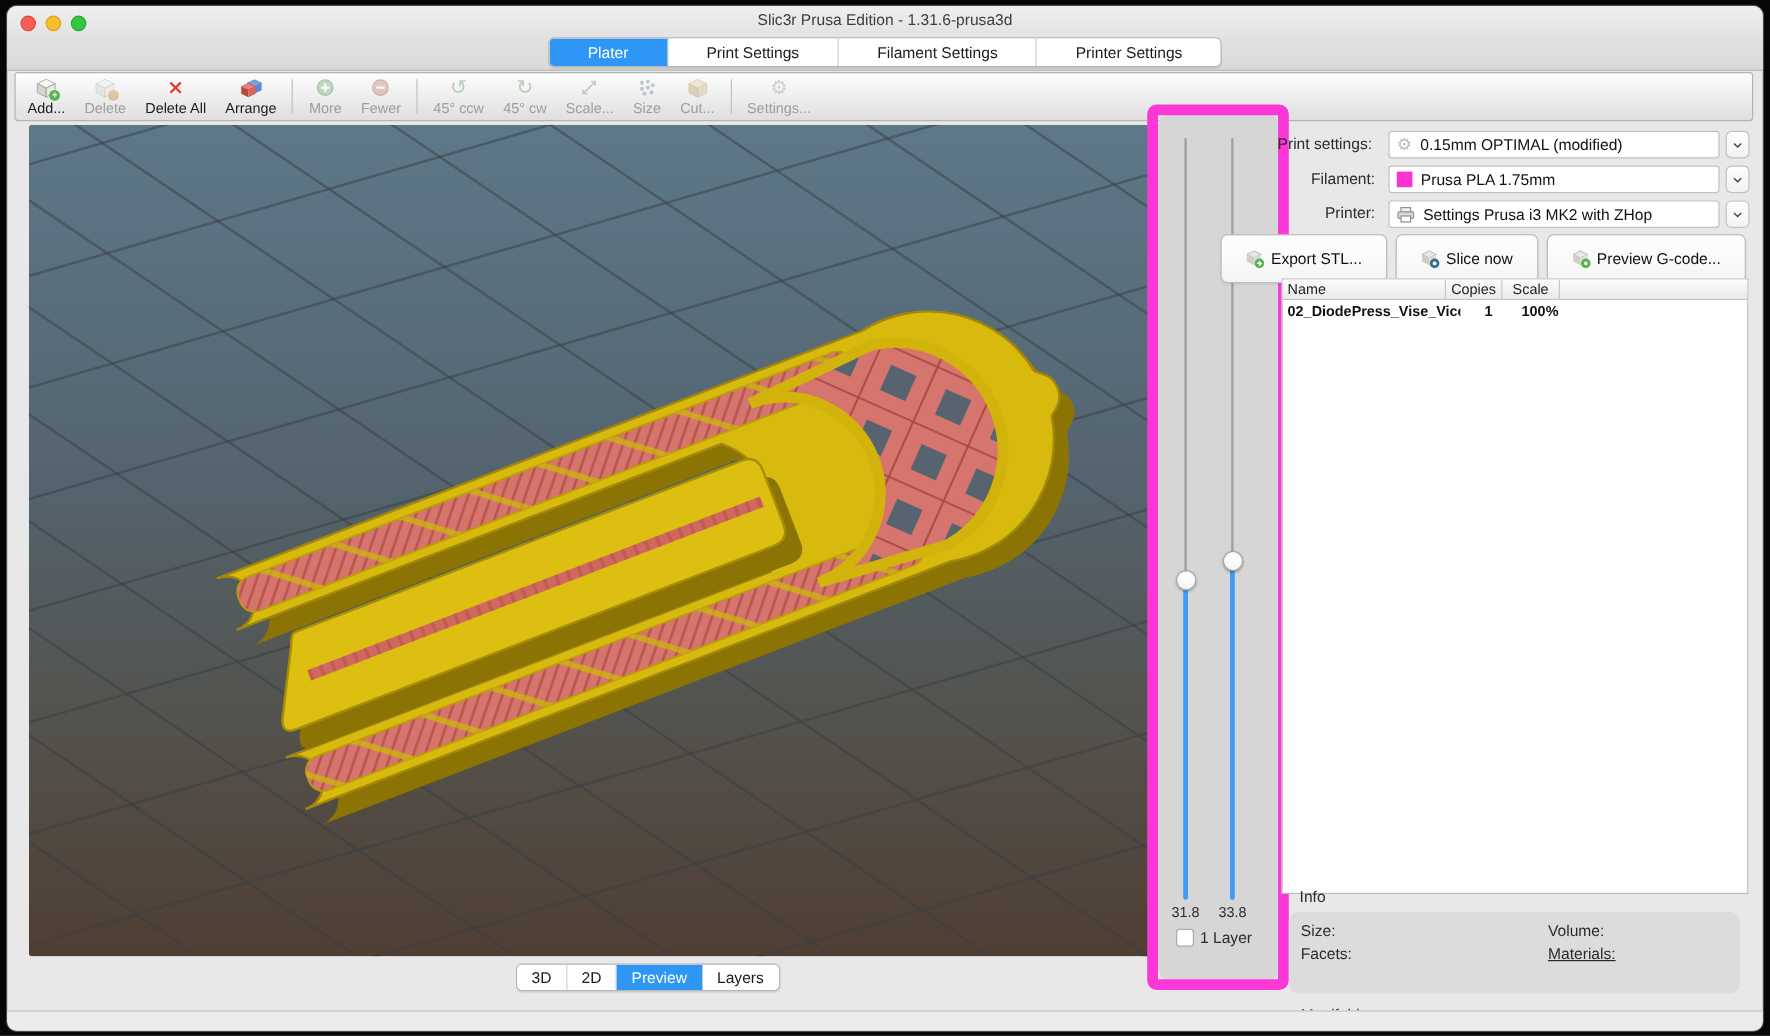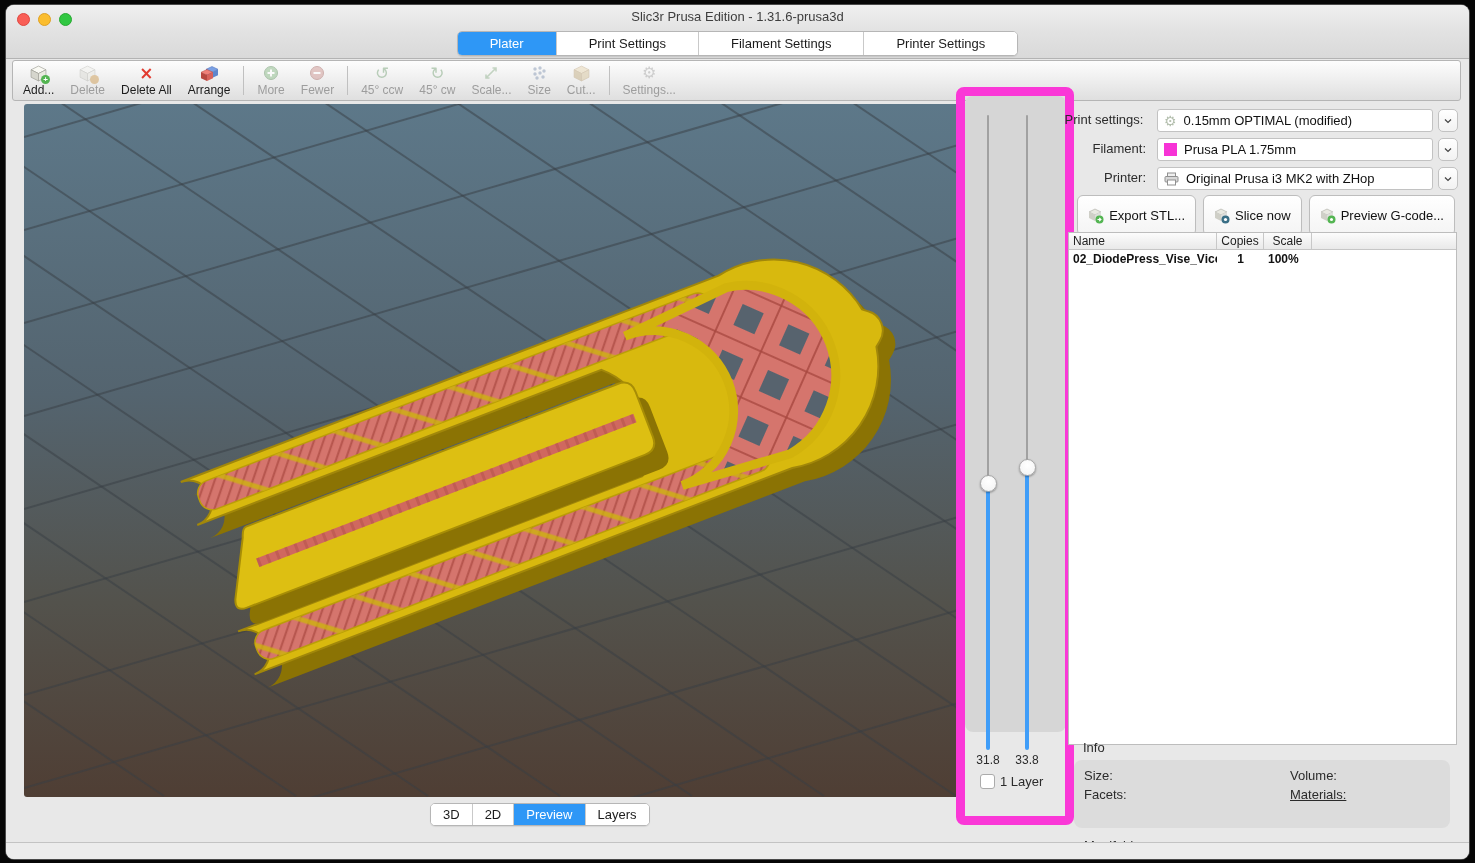--- a/index.html
+++ b/index.html
@@ -38,21 +38,21 @@
   .tsep{width:1px;background:#c0c0c0;margin:5px 5px;}
   .glyph{font-size:16px;line-height:16px;font-family:"DejaVu Sans",sans-serif;}
   .badge{position:absolute;right:-3px;bottom:-2px;width:9px;height:9px;border-radius:50%;
     display:flex;align-items:center;justify-content:center;font-size:8px;font-weight:bold;color:#fff;}
   
   .canvas{position:absolute;left:18px;top:99px;width:938px;height:693px;border-radius:3px;overflow:hidden;}
   
   .viewtabs{position:absolute;left:424px;top:798px;height:22px;}
   .viewtabs .seg .sg{padding:3px 12px;font-size:13px;}
   
-  .sliderpanel{position:absolute;left:959px;top:91px;width:101px;height:636px;background:#d6d6d6;
+  .sliderpanel{position:absolute;left:959px;top:91px;width:101px;height:720px;background:#d6d6d6;
     border-radius:8px;}
   .track-gray{position:absolute;width:2px;background:#a1a1a1;border-radius:1px;}
   .track-blue{position:absolute;width:4px;background:#3f9df8;border-radius:2px;}
   .handle{position:absolute;width:17px;height:17px;border-radius:50%;
     background:radial-gradient(circle at 50% 35%,#ffffff,#f2f2f2);border:1px solid #a6a6a6;
     box-sizing:border-box;box-shadow:0 1px 2px rgba(0,0,0,.35);}
   .slval{position:absolute;width:44px;text-align:center;font-size:12px;color:#2b2b2b;}
   .cbrow{position:absolute;display:flex;align-items:center;gap:5px;font-size:13px;color:#2b2b2b;}
   .cbox{width:13px;height:13px;background:#fff;border:1px solid #ababab;border-radius:3px;}
   
@@ -60,21 +60,21 @@
     border:9px solid #fa38d7;border-radius:8px;pointer-events:none;}
   
   .rp-label{position:absolute;width:84px;text-align:right;font-size:13px;color:#2b2b2b;}
   .combo{position:absolute;left:1151px;width:276px;height:23px;box-sizing:border-box;background:#fff;
     border:1px solid #c2c2c2;border-radius:3px;display:flex;align-items:center;gap:7px;padding:0 6px;
     font-size:13px;color:#111;white-space:nowrap;overflow:hidden;}
   .dropbtn{position:absolute;left:1432px;width:20px;height:23px;box-sizing:border-box;background:linear-gradient(#fff,#f2f2f2);
     border:1px solid #c2c2c2;border-radius:5px;display:flex;align-items:center;justify-content:center;}
   .btnrow{position:absolute;top:190px;right:14px;display:flex;gap:7px;}
   .pbtn{height:41px;box-sizing:border-box;background:linear-gradient(#ffffff,#f4f4f4);border:1px solid #bdbdbd;
-    border-radius:6px;display:flex;align-items:center;gap:5px;padding:0 10px;font-size:13px;color:#111;
+    border-radius:6px;display:flex;align-items:center;gap:5px;padding:0 20px;font-size:13px;color:#111;
     white-space:nowrap;box-shadow:0 1px 1px rgba(0,0,0,.06);}
   .otable{position:absolute;left:1062px;top:227px;width:389px;height:513px;background:#fff;
     border:1px solid #bdbdbd;box-sizing:border-box;}
   .thead{display:flex;height:16px;background:linear-gradient(#fcfcfc,#e9e9e9);border-bottom:1px solid #c6c6c6;
     font-size:12px;color:#222;}
   .th{box-sizing:border-box;border-right:1px solid #c8c8c8;padding:1px 4px;overflow:hidden;}
   .trow{display:flex;font-size:12px;color:#111;font-weight:bold;height:17px;align-items:center;}
   .td{box-sizing:border-box;padding:0 4px;overflow:hidden;white-space:nowrap;}
   .info-title{position:absolute;left:1077px;top:735px;font-size:13px;color:#2b2b2b;}
   .infobox{position:absolute;left:1068px;top:755px;width:376px;height:68px;background:#dcdcdc;
@@ -350,21 +350,21 @@
       </svg>
   </div>
 
   <div class="rp-label" style="left:1056px;top:165px;">Printer:</div>
   <div class="combo" style="top:162px;">
     <svg width="15" height="14" viewBox="0 0 15 14">
         <rect x="3.5" y="1" width="8" height="4" fill="#efefef" stroke="#909090"></rect>
         <rect x="1" y="4.5" width="13" height="5.5" rx="1" fill="#d8d8d8" stroke="#909090"></rect>
         <rect x="3.5" y="8" width="8" height="5" fill="#fff" stroke="#909090"></rect>
       </svg>
-    <span>Original Prusa i3 MK2 with ZHop</span>
+    <span>Settings Prusa i3 MK2 with ZHop</span>
   </div>
   <div class="dropbtn" style="top:162px;">
     <svg class="chev" width="12" height="12" viewBox="0 0 16 16">
         <path d="M4 6l4 4 4-4" stroke="#444" stroke-width="1.6" fill="none"></path>
       </svg>
   </div>
 
   <div class="btnrow">
     <div class="pbtn">
       <svg width="16" height="16" viewBox="0 0 16 16">
@@ -393,21 +393,21 @@
           <polygon points="13,4 7,7 7,13 13,10" fill="#dededb"></polygon>
           <circle cx="11.5" cy="11.5" r="4" fill="#54b552"></circle>
           <circle cx="11.5" cy="11.5" r="1.5" fill="#fff"></circle>
         </svg>
       <span>Preview G-code...</span>
     </div>
   </div>
 
   <div class="otable">
     <div class="thead">
-      <div class="th" style="width:148px;">Name</div>
+      <div class="th" style="width:136px;">Name</div>
       <div class="th" style="width:47px;text-align:center;">Copies</div>
       <div class="th" style="width:48px;text-align:center;">Scale</div>
       <div class="th" style="flex:1;border-right:none;"></div>
     </div>
     <div class="trow">
       <div class="td" style="width:148px;">02_DiodePress_Vise_ViceB...</div>
       <div class="td" style="width:47px;text-align:center;">1</div>
       <div class="td" style="width:48px;">100%</div>
     </div>
   </div>

